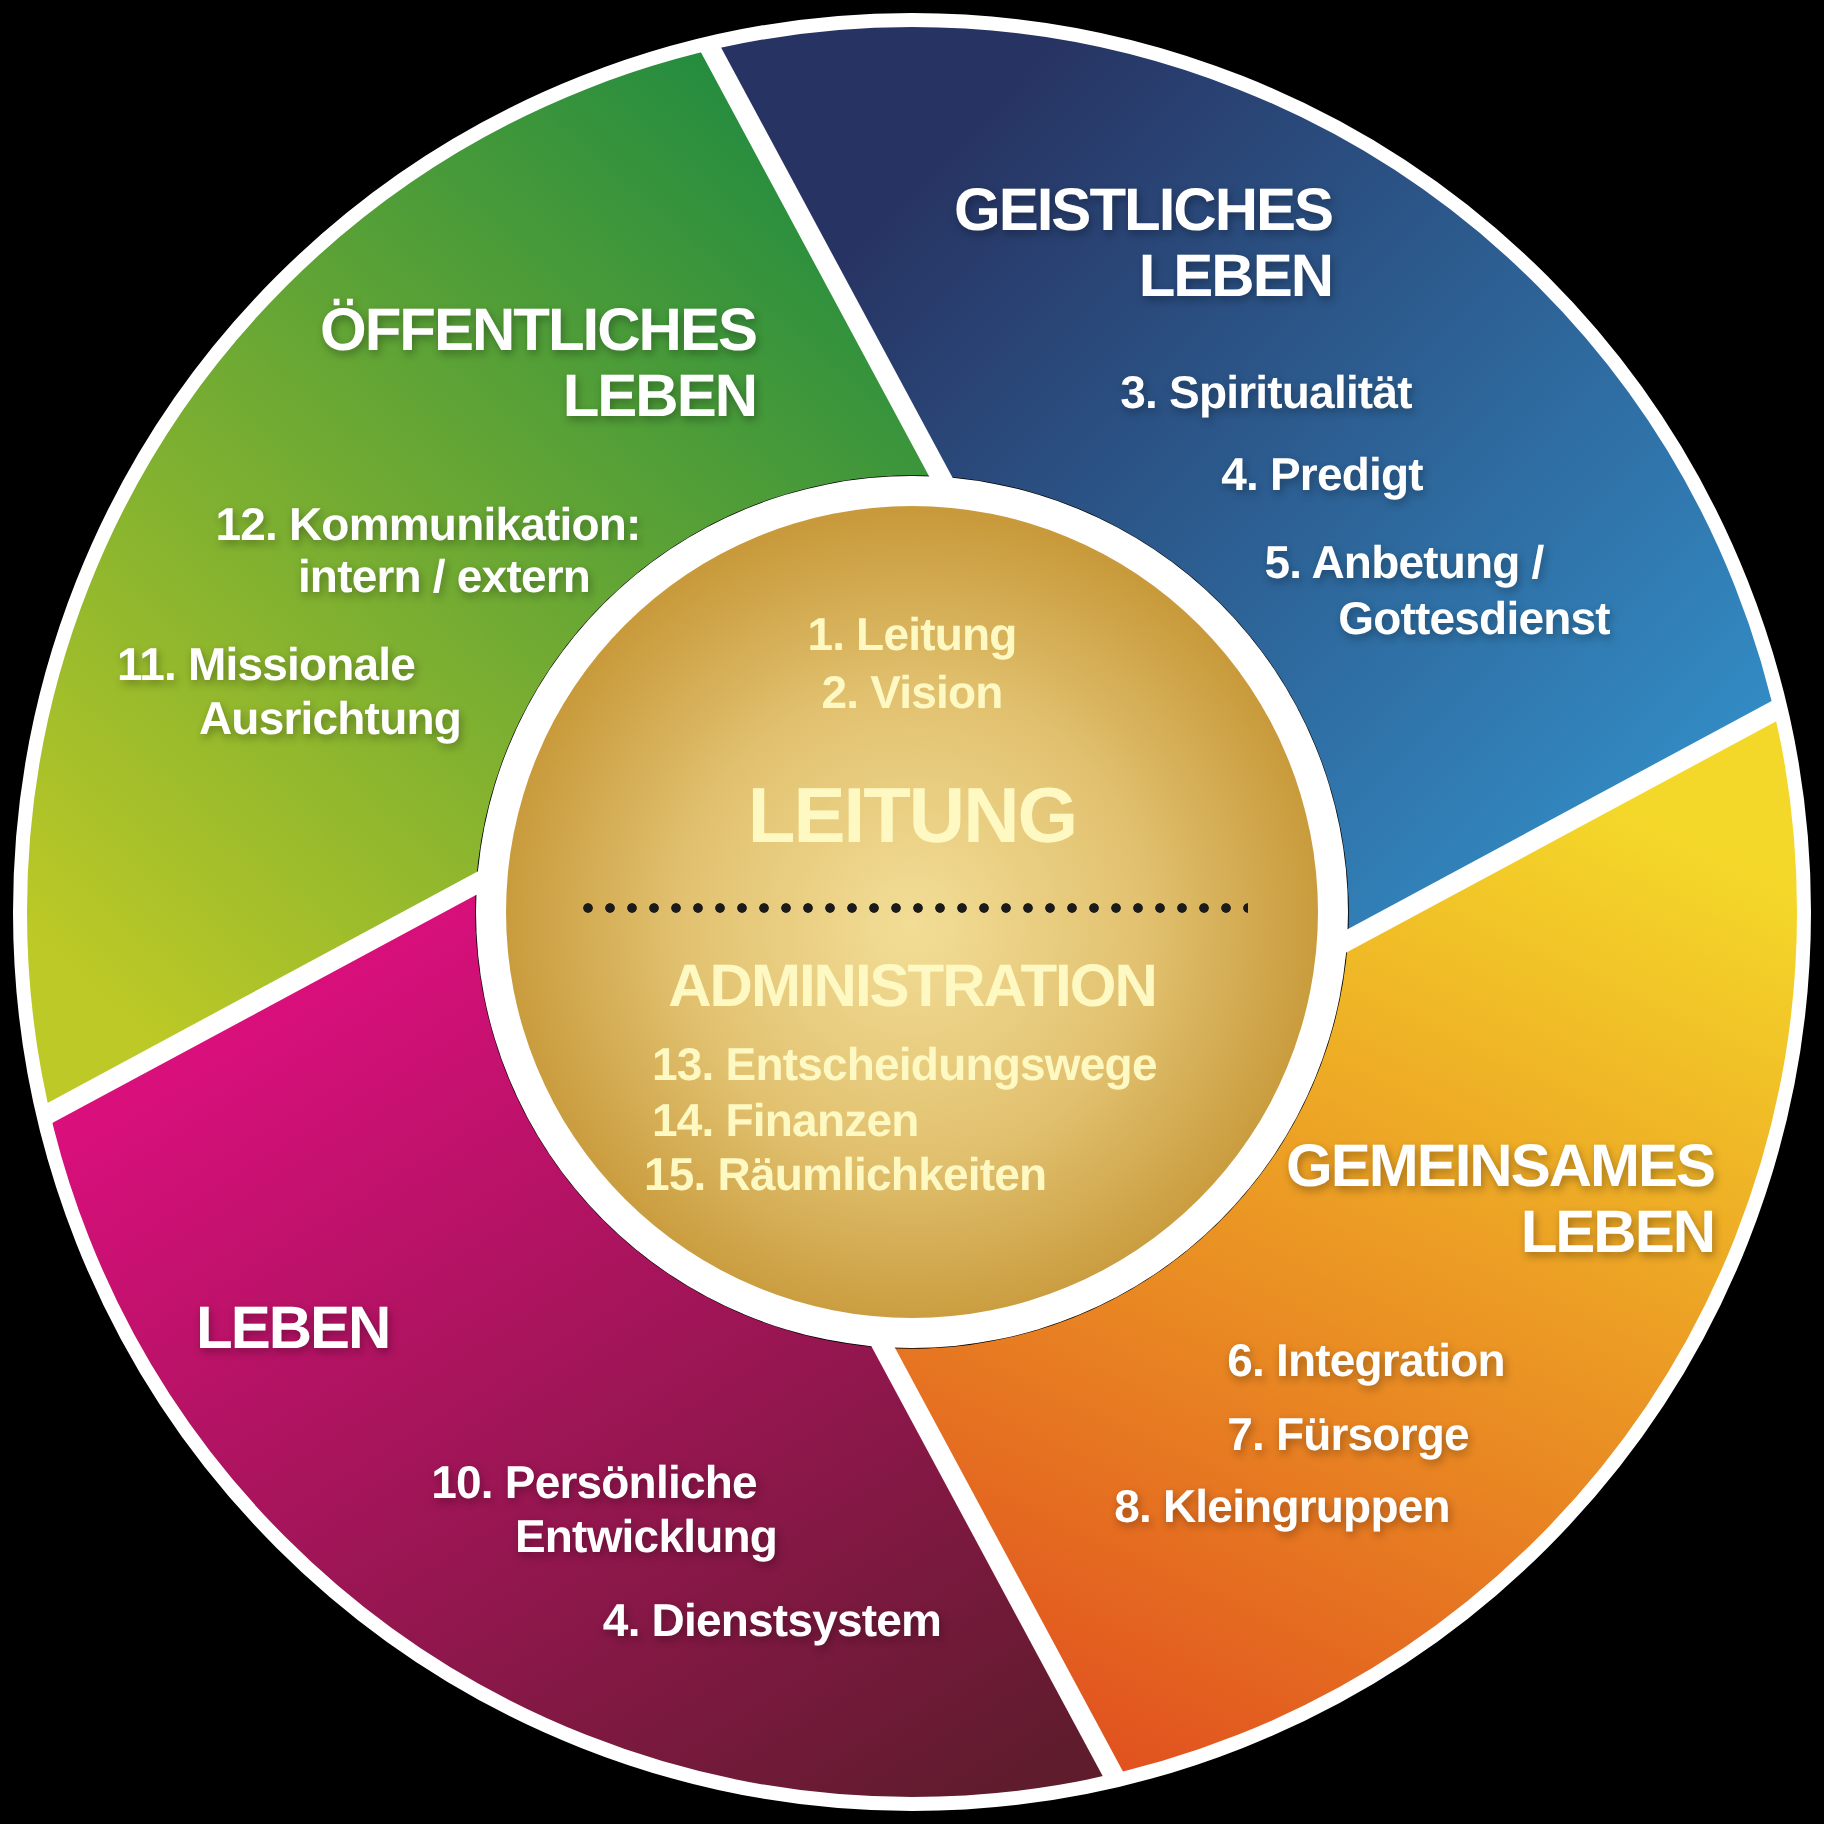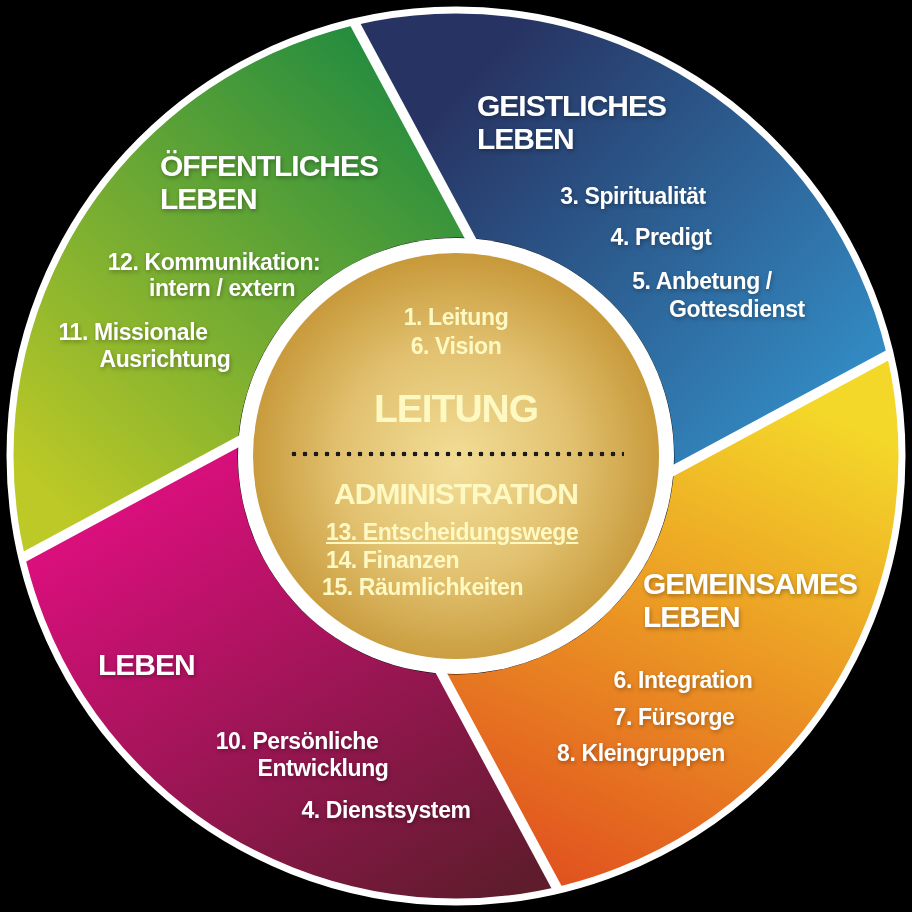--- a/index.html
+++ b/index.html
@@ -11,21 +11,21 @@
     overflow: hidden;
     font-family: "Liberation Sans", "DejaVu Sans", sans-serif;
   }
   .stage svg { position: absolute; left: 0; top: 0; }
   .txt {
     position: absolute;
     white-space: nowrap;
     font-weight: 700;
     line-height: 1.1;
   }
-  .white { color: #ffffff; text-shadow: 1px 2px 4px rgba(0,0,0,0.30); }
+  .white { color: #ffffff; text-shadow: 1px 2px 4px rgba(0,0,0,0.30); text-align: right; }
   .black { color: #fef9c3; }
   .seg-title {
     font-size: 30px;
     line-height: 33px;
     letter-spacing: -1px;
   }
   .seg-item {
     font-size: 23px;
     letter-spacing: -0.4px;
     transform: translateX(-50%);
@@ -128,21 +128,21 @@
   <div class="txt white seg-title" style="left:160px; top:149px;">
     <div>ÖFFENTLICHES</div>
     <div>LEBEN</div>
   </div>
   <div class="txt white seg-item" style="left:214px; top:250px;">12. Kommunikation:</div>
   <div class="txt white seg-item" style="left:222px; top:276px;">intern / extern</div>
   <div class="txt white seg-item" style="left:133px; top:320px;">11. Missionale</div>
   <div class="txt white seg-item" style="left:165px; top:347px;">Ausrichtung</div>
 
   <div class="txt black center-item centered" style="left:456px; top:305px;">1. Leitung</div>
-  <div class="txt black center-item centered" style="left:456px; top:334px;">6. Vision</div>
+  <div class="txt black center-item centered" style="left:456px; top:334px;">2. Vision</div>
   <div class="txt black center-heading" style="left:456px; top:388px;">LEITUNG</div>
   <div class="dotted-line"></div>
   <div class="txt black center-heading" style="left:456px; top:477px; font-size:30px;">ADMINISTRATION</div>
-  <div class="txt black center-item" style="left:326px; top:520px;text-decoration:underline;">13. Entscheidungswege</div>
+  <div class="txt black center-item" style="left:326px; top:520px;">13. Entscheidungswege</div>
   <div class="txt black center-item" style="left:326px; top:548px;">14. Finanzen</div>
   <div class="txt black center-item" style="left:322px; top:575px;">15. Räumlichkeiten</div>
 
 </div>
 
 </body></html>

